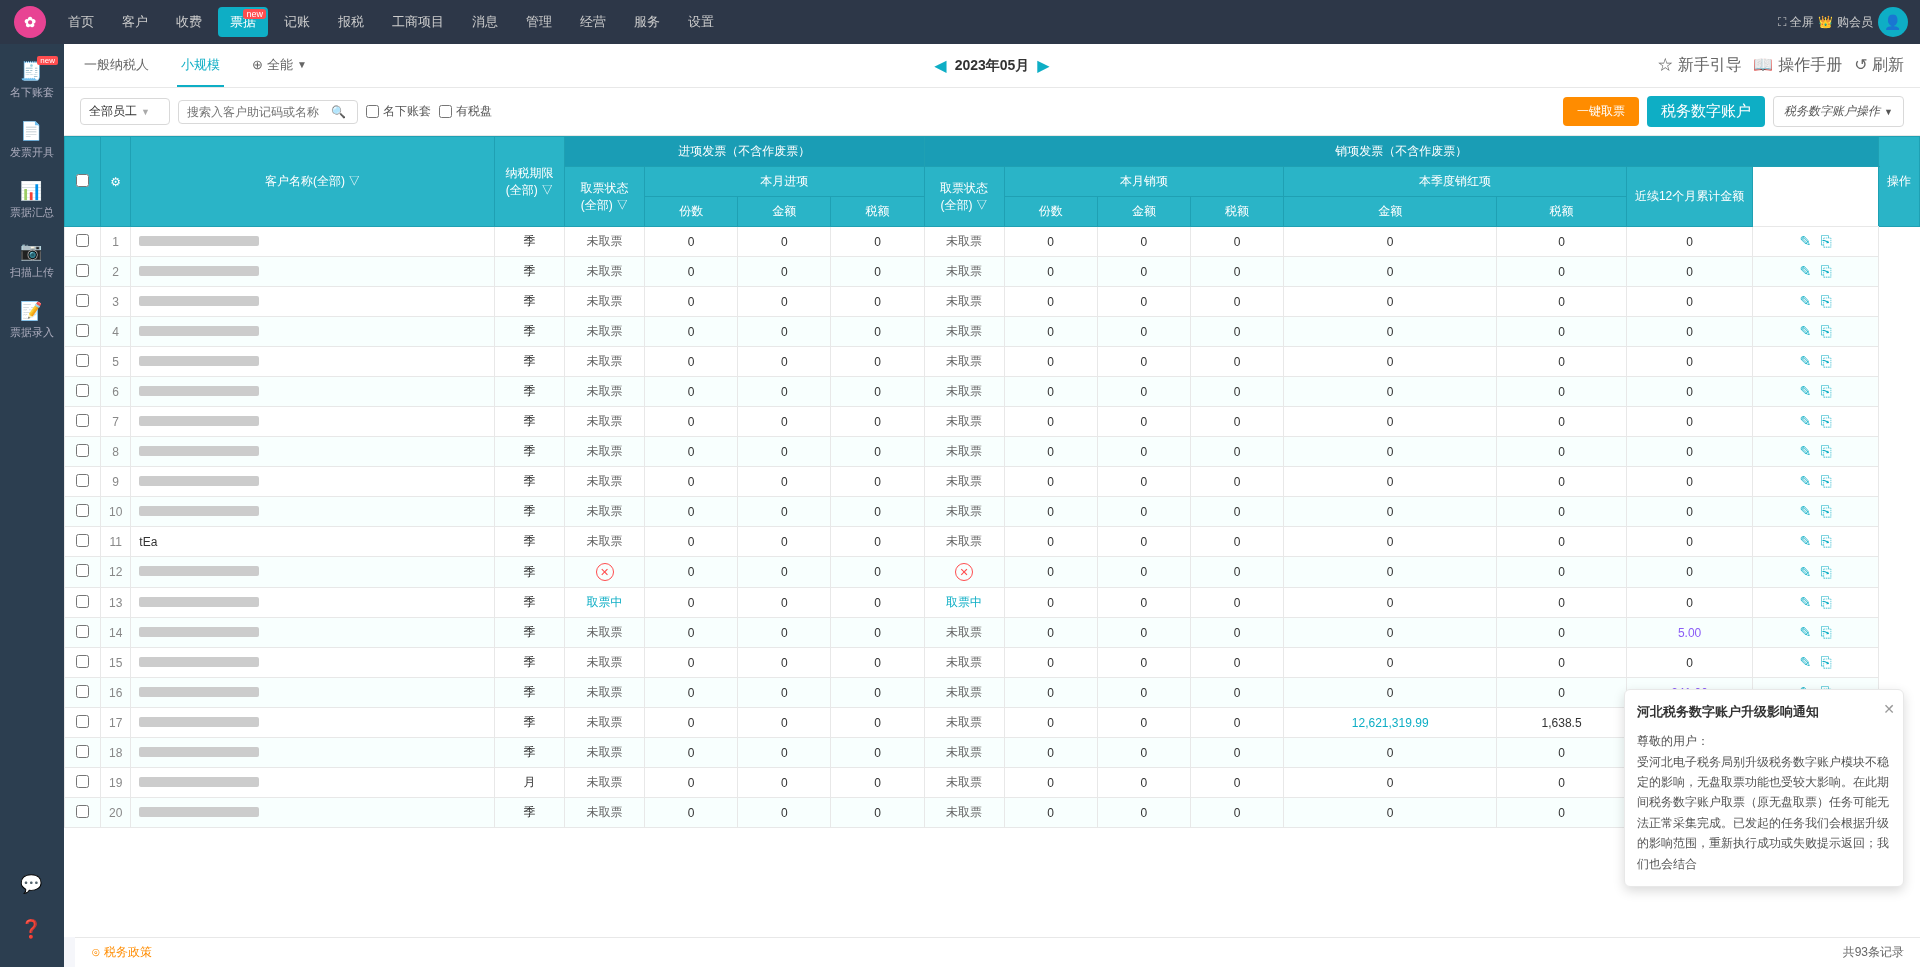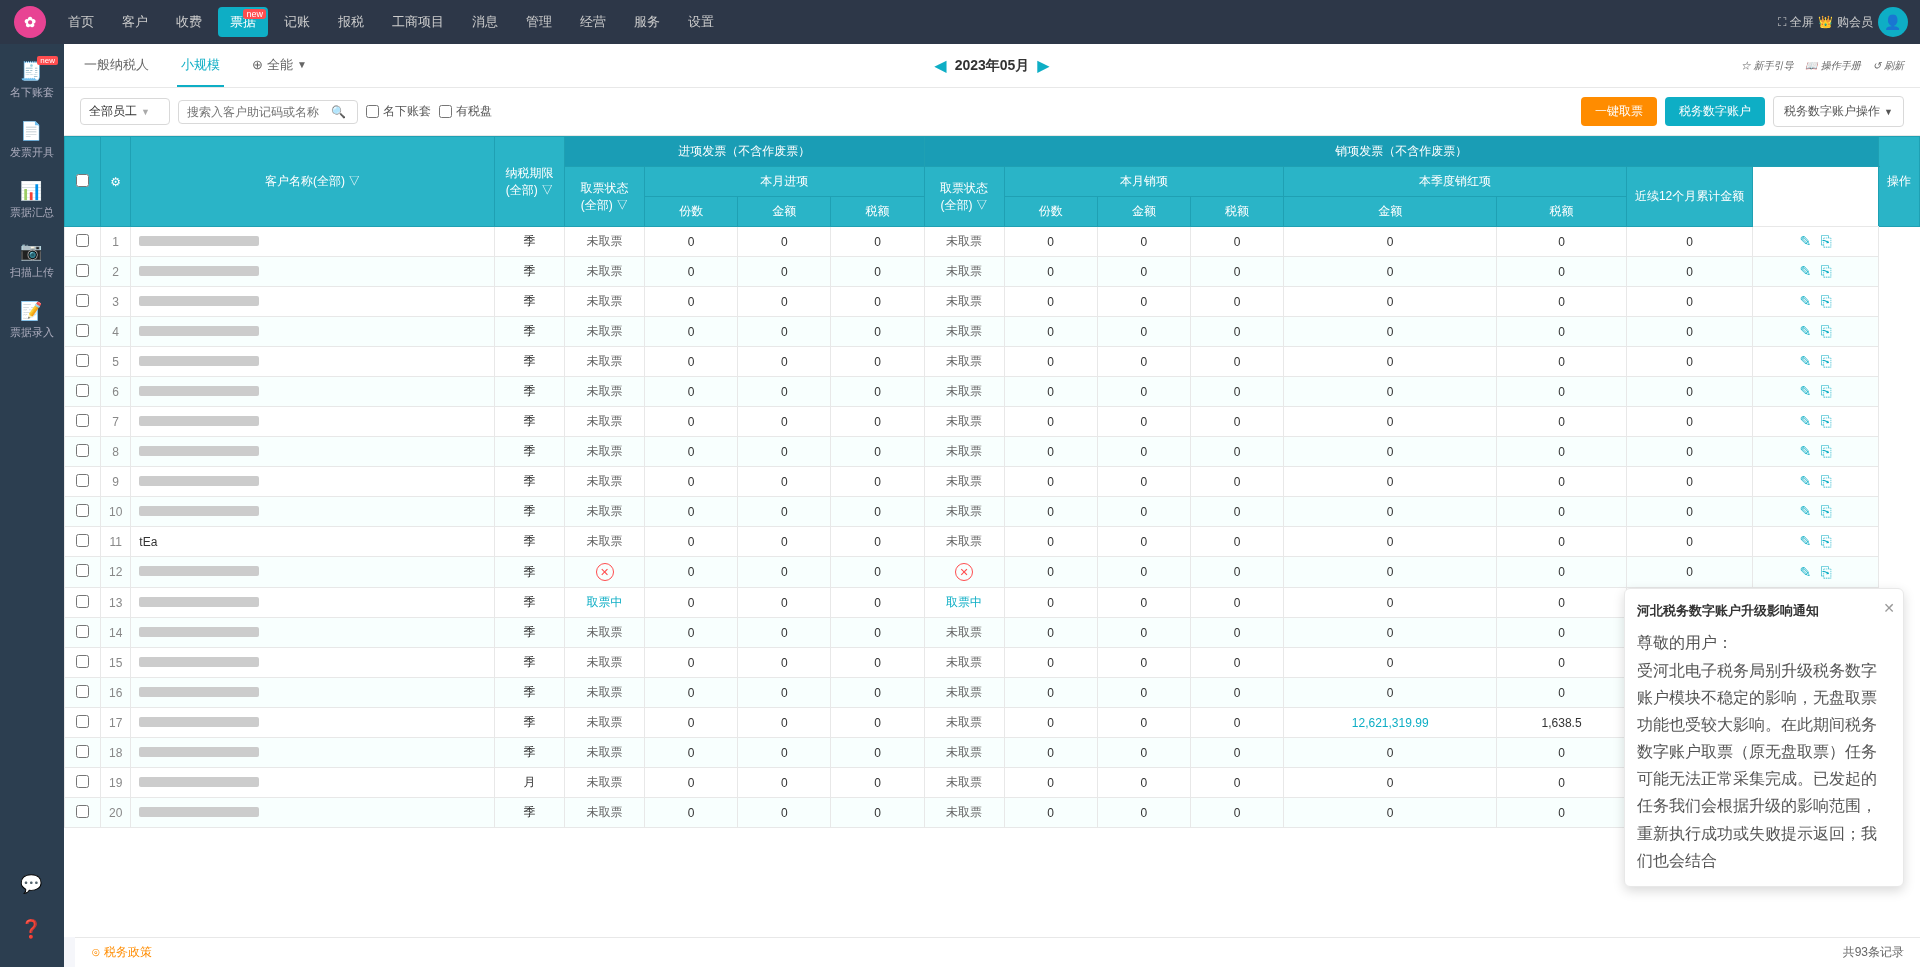--- a/index.html
+++ b/index.html
@@ -218,35 +218,36 @@
       font-size: 12px;
       cursor: pointer;
       white-space: nowrap;
     }
     .btn-teal {
       background: #0eaec5;
       color: #fff;
       border: none;
       border-radius: 4px;
       padding: 6px 14px;
-      font-size: 12px;
+      font-size: 15px;
       cursor: pointer;
       white-space: nowrap;
     }
     .btn-outline {
       background: #fff;
       color: #555;
       border: 1px solid #d9d9d9;
       border-radius: 4px;
       padding: 6px 10px;
       font-size: 12px;
       cursor: pointer;
       display: flex;
       align-items: center;
       gap: 4px;
+      font-style: italic;
     }
 
     
     .month-nav {
       display: flex;
       align-items: center;
       gap: 8px;
       position: absolute;
       left: 50%;
       transform: translateX(-50%);
@@ -260,23 +261,22 @@
     .month-text {
       font-size: 14px;
       font-weight: bold;
       color: #333;
     }
     .sub-tabs-right {
       display: flex;
       align-items: center;
       gap: 12px;
       margin-left: auto;
-      font-size: 10px;
+      font-size: 16px;
       color: #666;
-      font-style: italic;
     }
     .sub-tabs-right span { cursor: pointer; }
 
     
     .table-container {
       flex: 1;
       overflow: auto;
       background: #fff;
     }
     table {
@@ -975,17 +975,17 @@
       <div class="spacer"></div>
       <span>共93条记录</span>
     </div>
 
   </div>
 </div>
 
 <div class="notification-popup">
   <span class="popup-close">✕</span>
   <div class="popup-title">河北税务数字账户升级影响通知</div>
-  <div style="font-size:16px;line-height:1.7;color:#555;">
+  <div style="font-size:12px;line-height:1.7;color:#555;">
     尊敬的用户：<br>
     受河北电子税务局别升级税务数字账户模块不稳定的影响，无盘取票功能也受较大影响。在此期间税务数字账户取票（原无盘取票）任务可能无法正常采集完成。已发起的任务我们会根据升级的影响范围，重新执行成功或失败提示返回；我们也会结合
   </div>
 </div>
 
 </body></html>

